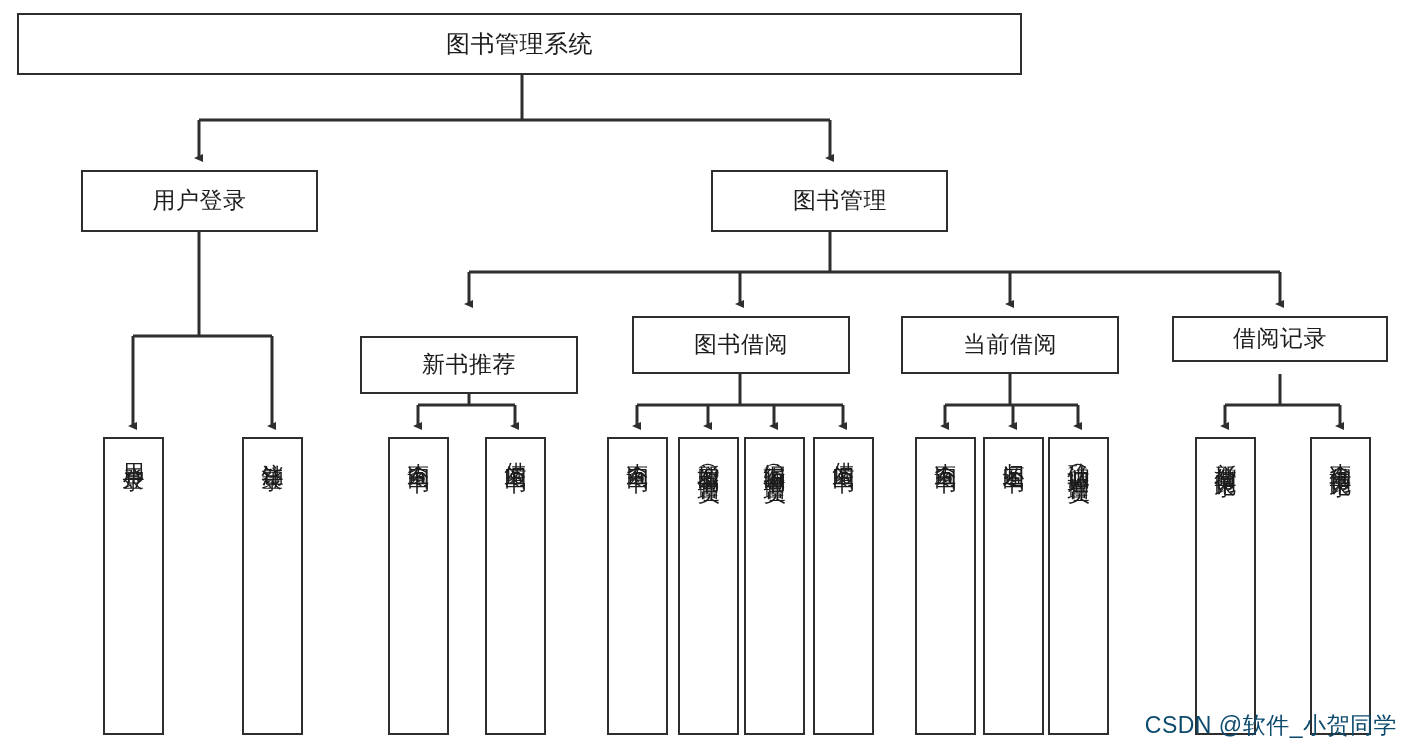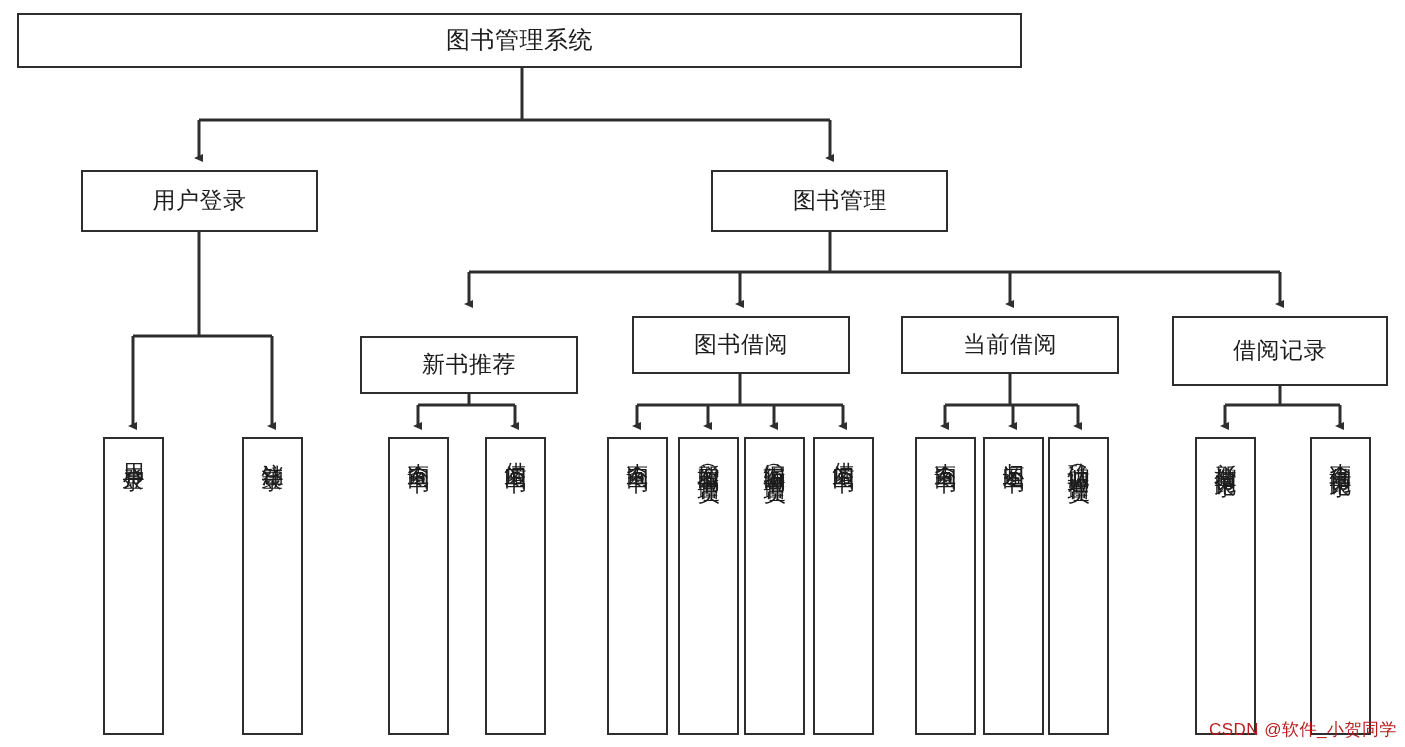--- a/index.html
+++ b/index.html
@@ -59,22 +59,22 @@
     text-orientation: upright;
     font-size: 22px;
     line-height: 1.0;
     letter-spacing: 3px;
     white-space: nowrap;
   }
   .watermark {
     position: absolute;
     right: 8px;
     bottom: 6px;
-    font-size: 17px;
-    color: #b91c1c;
+    font-size: 23px;
+    color: #0c4a6e;
     letter-spacing: 0.5px;
     user-select: none;
   }
 </style>
 </head>
 <body>
 
 <div id="diagram-root">
 
   <svg class="wires" viewBox="0 0 1405 747" xmlns="http://www.w3.org/2000/svg">
@@ -120,41 +120,41 @@
       <path d="M1013,405 L1013,426" marker-end="url(#arrow)"></path>
       <path d="M1078,405 L1078,426" marker-end="url(#arrow)"></path>
 
       <path d="M1280,374 L1280,405"></path>
       <path d="M1225,405 L1340,405"></path>
       <path d="M1225,405 L1225,426" marker-end="url(#arrow)"></path>
       <path d="M1340,405 L1340,426" marker-end="url(#arrow)"></path>
     </g>
   </svg>
 
-  <div class="node horiz root" style="left: 17px; top: 13px; width: 1005px; height: 55px;">
+  <div class="node horiz root" style="left: 17px; top: 13px; width: 1005px; height: 62px;">
     <span class="node-label">图书管理系统</span>
   </div>
 
   <div class="node horiz" style="left: 81px; top: 170px; width: 237px; height: 62px;">
     <span class="node-label">用户登录</span>
   </div>
   <div class="node horiz" style="left: 711px; top: 170px; width: 237px; height: 62px; padding-left: 21px;">
     <span class="node-label">图书管理</span>
   </div>
 
   <div class="node horiz" style="left: 360px; top: 336px; width: 218px; height: 58px;">
     <span class="node-label">新书推荐</span>
   </div>
   <div class="node horiz" style="left: 632px; top: 316px; width: 218px; height: 58px;">
     <span class="node-label">图书借阅</span>
   </div>
   <div class="node horiz" style="left: 901px; top: 316px; width: 218px; height: 58px;">
     <span class="node-label">当前借阅</span>
   </div>
-  <div class="node horiz" style="left: 1172px; top: 316px; width: 216px; height: 70px;">
+  <div class="node horiz" style="left: 1172px; top: 316px; width: 216px; height: 46px;">
     <span class="node-label">借阅记录</span>
   </div>
 
   <div class="node vert" style="left: 103px; top: 437px; width: 61px; height: 298px;">
     <span class="node-label">用户登录</span>
   </div>
   <div class="node vert" style="left: 242px; top: 437px; width: 61px; height: 298px;">
     <span class="node-label">注销登录</span>
   </div>
   <div class="node vert" style="left: 388px; top: 437px; width: 61px; height: 298px;">

